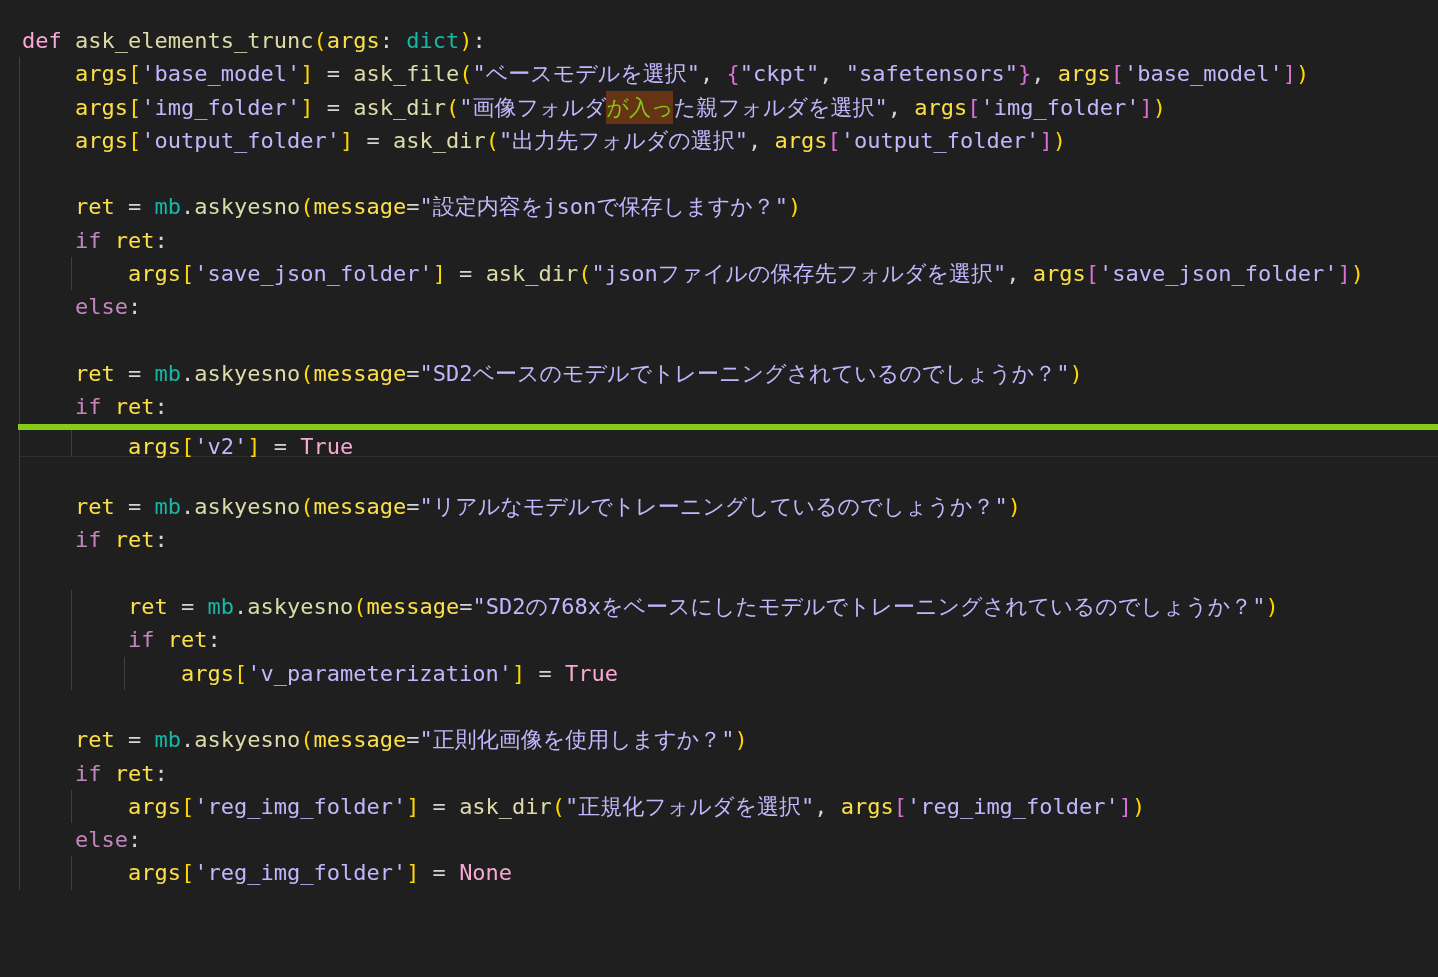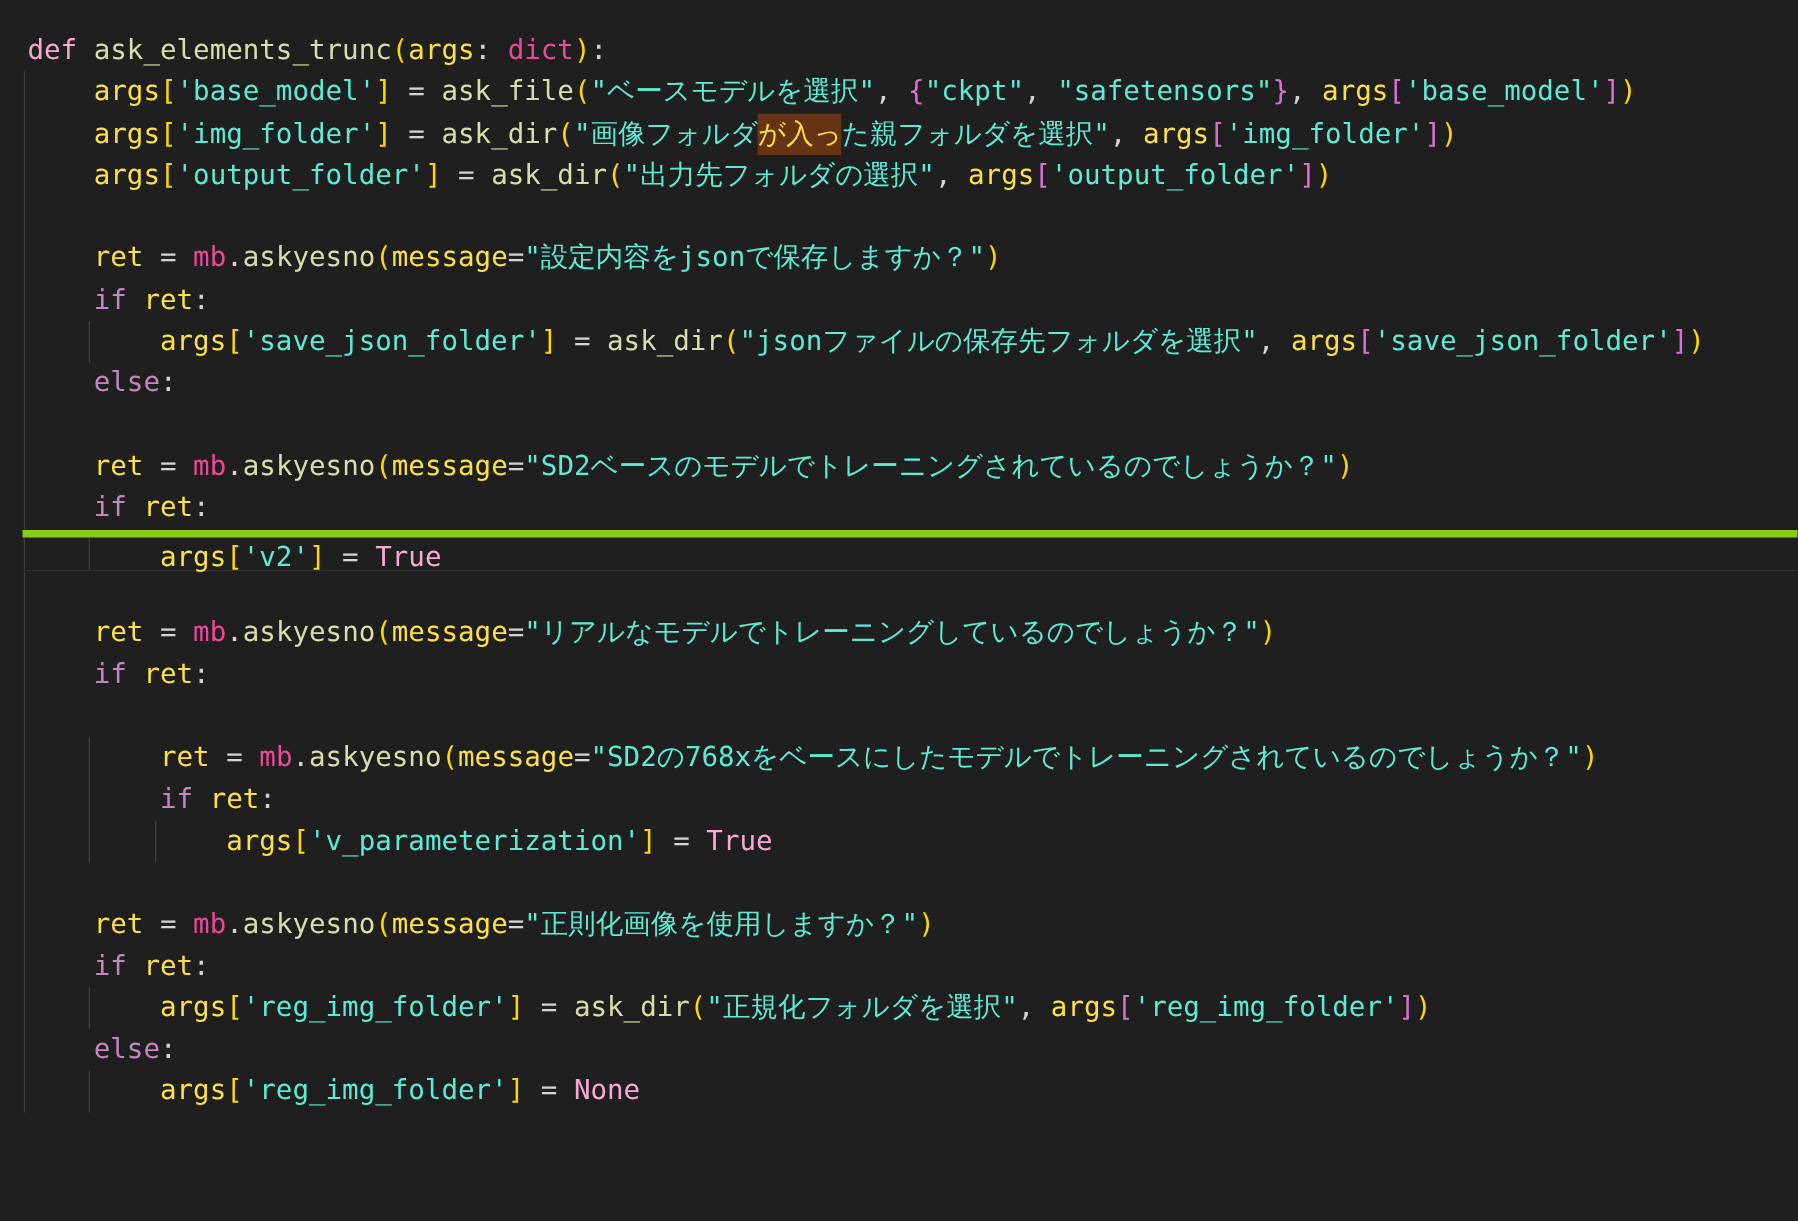--- a/index.html
+++ b/index.html
@@ -27,26 +27,26 @@
   .guide{
     position:absolute;top:0;bottom:0;width:1px;
     background:#404040;
   }
   
   .tk-p  {color:#d4d4d4;}
   .tk-k  {color:#f9a8d4;}
   .tk-ctl{color:#c586c0;text-align:right;}
   .tk-v  {color:#fde047;}
   .tk-f  {color:#dcdcaa;}
-  .tk-c  {color:#ec4899;}
-  .tk-s  {color:#5eead4;}
+  .tk-c  {color:#14b8a6;}
+  .tk-s  {color:#c4b5fd;}
   .tk-n  {color:#b5cea8;}
   .tk-b1 {color:#ffd700;}
   .tk-b2 {color:#da70d6;}
-  .tk-sh {color:#fde047;background:#663414;display:inline-block;}
+  .tk-sh {color:#84cc16;background:#663414;display:inline-block;}
 </style>
 </head>
 <body>
 
 <div class="editor">
     <div class="line"><span class="tk-k">def</span><span class="tk-p"> </span><span class="tk-f">ask_elements_trunc</span><span class="tk-b1">(</span><span class="tk-v">args</span><span class="tk-p">: </span><span class="tk-c">dict</span><span class="tk-b1">)</span><span class="tk-p">:</span></div>
     <div class="line"><span class="guide" style="left: 0.5px;"></span><span class="tk-p">    </span><span class="tk-v">args</span><span class="tk-b1">[</span><span class="tk-s">'base_model'</span><span class="tk-b1">]</span><span class="tk-p"> = </span><span class="tk-f">ask_file</span><span class="tk-b1">(</span><span class="tk-s">"ベースモデルを選択"</span><span class="tk-p">, </span><span class="tk-b2">{</span><span class="tk-s">"ckpt"</span><span class="tk-p">, </span><span class="tk-s">"safetensors"</span><span class="tk-b2">}</span><span class="tk-p">, </span><span class="tk-v">args</span><span class="tk-b2">[</span><span class="tk-s">'base_model'</span><span class="tk-b2">]</span><span class="tk-b1">)</span></div>
     <div class="line"><span class="guide" style="left: 0.5px;"></span><span class="tk-p">    </span><span class="tk-v">args</span><span class="tk-b1">[</span><span class="tk-s">'img_folder'</span><span class="tk-b1">]</span><span class="tk-p"> = </span><span class="tk-f">ask_dir</span><span class="tk-b1">(</span><span class="tk-s">"画像フォルダ</span><span class="tk-sh">が入っ</span><span class="tk-s">た親フォルダを選択"</span><span class="tk-p">, </span><span class="tk-v">args</span><span class="tk-b2">[</span><span class="tk-s">'img_folder'</span><span class="tk-b2">]</span><span class="tk-b1">)</span></div>
     <div class="line"><span class="guide" style="left: 0.5px;"></span><span class="tk-p">    </span><span class="tk-v">args</span><span class="tk-b1">[</span><span class="tk-s">'output_folder'</span><span class="tk-b1">]</span><span class="tk-p"> = </span><span class="tk-f">ask_dir</span><span class="tk-b1">(</span><span class="tk-s">"出力先フォルダの選択"</span><span class="tk-p">, </span><span class="tk-v">args</span><span class="tk-b2">[</span><span class="tk-s">'output_folder'</span><span class="tk-b2">]</span><span class="tk-b1">)</span></div>
     <div class="line"><span class="guide" style="left: 0.5px;"></span></div>

